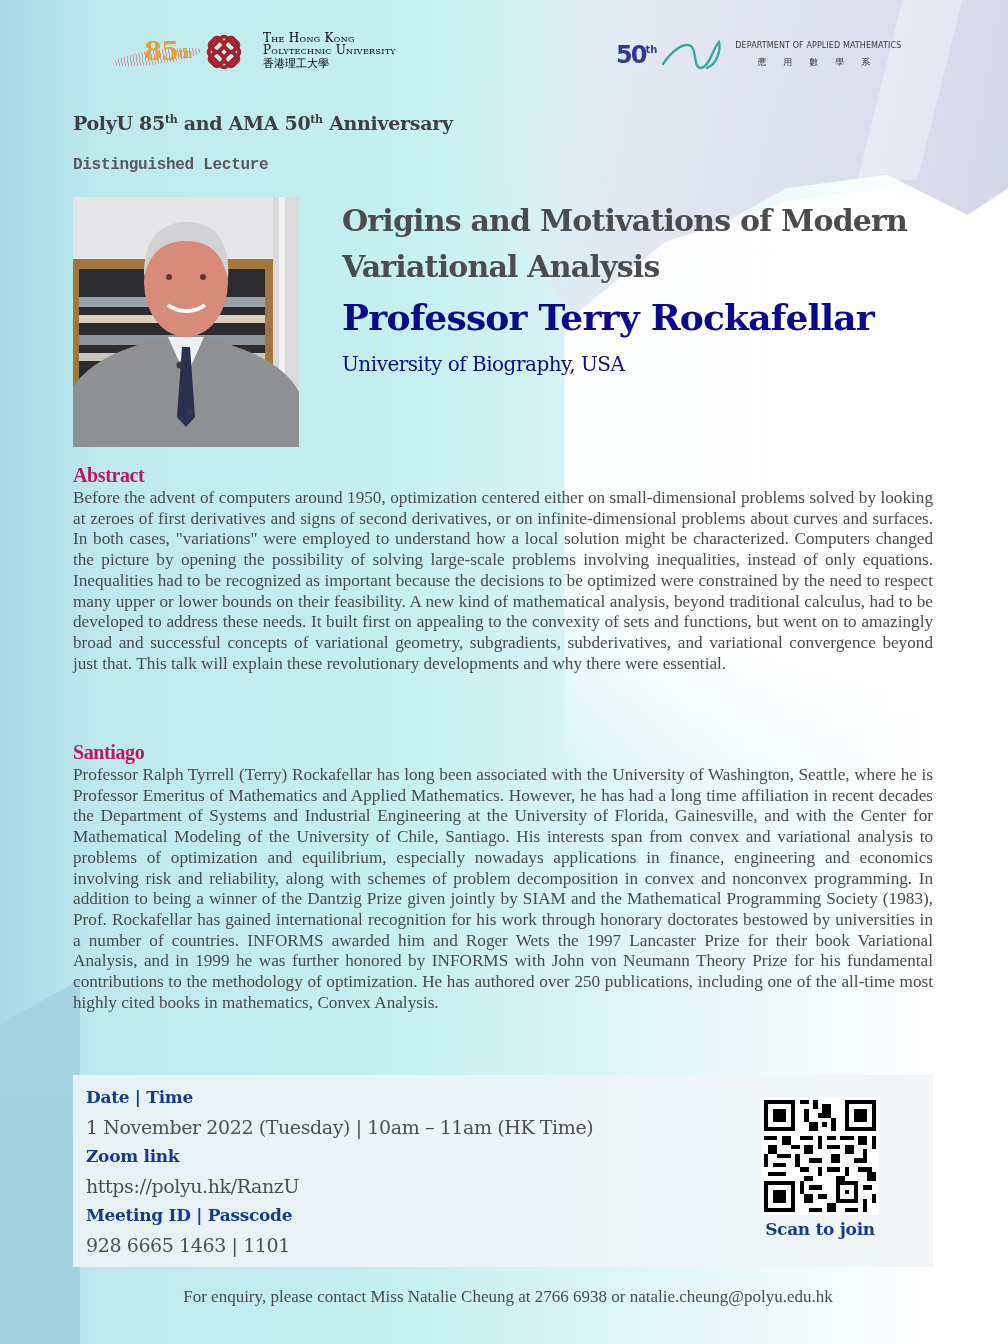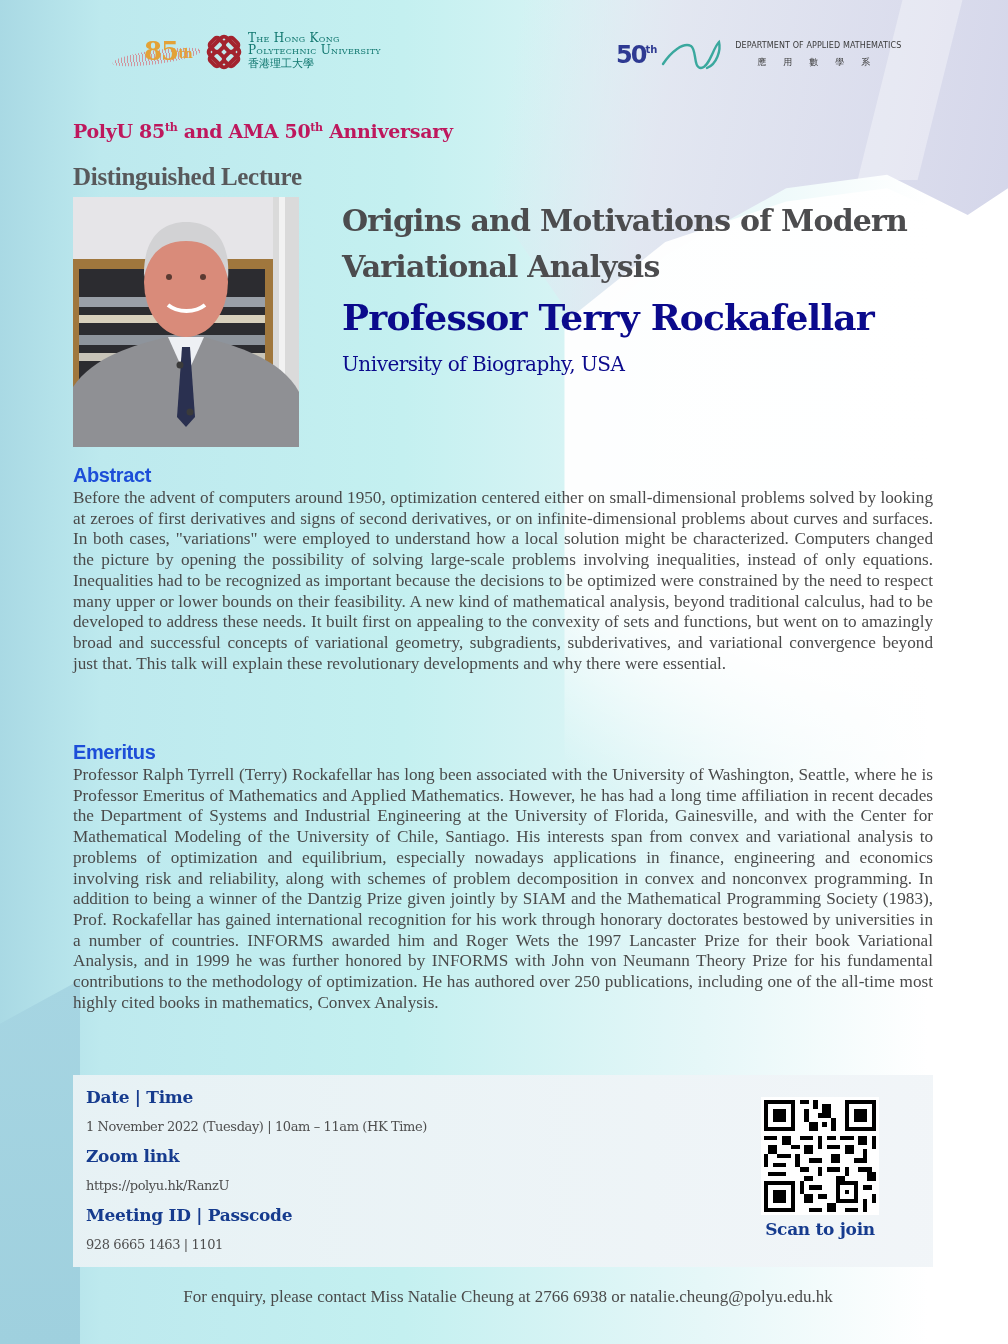--- a/index.html
+++ b/index.html
@@ -47,45 +47,45 @@
     transform: rotate(-8deg);
   }
   .logo-85 .num {
     position: absolute; left: 32px; top: 4px;
     font-family: "DejaVu Serif", serif; font-size: 26px; color: #e3a237; font-weight: bold; letter-spacing: -1px;
   }
   .logo-85 .num sup { font-size: 13px; vertical-align: 2px; }
   .logo-knot {
     width: 40px; height: 40px; margin-left: 4px;
   }
-  .polyu-text { margin-left: 4px; line-height: 1; color: #0f766e; }
+  .polyu-text { margin-left: 19px; line-height: 1; color: #000000; }
   .polyu-text .en { font-family: "DejaVu Serif", serif; font-size: 12px; letter-spacing: 0.3px; font-variant: small-caps; }
   .polyu-text .zh { font-size: 11px; margin-top: 2px; }
 
   .logo-ama {
     position: absolute; left: 616px; top: 32px; width: 300px; height: 46px;
     display: flex; align-items: center;
   }
   .ama-50 {
     font-family: "DejaVu Sans", sans-serif; font-weight: bold; font-size: 24px; color: #2e3a92; letter-spacing: -2px;
   }
   .ama-50 sup { font-size: 10px; letter-spacing: 0; vertical-align: 10px; }
   .ama-wave { width: 64px; height: 34px; margin-left: 4px; }
   .ama-text { margin-left: 10px; color: #3a3a3a; }
   .ama-text .en { font-family: "DejaVu Sans", sans-serif; font-size: 8px; letter-spacing: 0.1px; }
   .ama-text .zh { font-size: 9px; letter-spacing: 17px; margin-top: 6px; padding-left: 22px; }
 
   .anniv {
     position: absolute; left: 73px; top: 112px;
-    font-family: "DejaVu Serif", serif; font-weight: bold; font-size: 19px; color: #be185d; letter-spacing: -0.3px; margin-top: 8px;
+    font-family: "DejaVu Serif", serif; font-weight: bold; font-size: 19px; color: #404040; letter-spacing: -0.3px;
   }
   .anniv sup { font-size: 11px; vertical-align: 7px; }
   .series {
-    position: absolute; left: 73px; top: 163px;
-    font-family: Liberation Serif, serif; font-weight: bold; font-size: 25px; color: #58595b; letter-spacing: -0.3px;
+    position: absolute; left: 73px; top: 156px;
+    font-family: Liberation Mono, monospace; font-weight: bold; font-size: 16px; color: #58595b; letter-spacing: -0.3px;
   }
 
   .photo {
     position: absolute; left: 73px; top: 197px; width: 226px; height: 250px;
     background: #e8e8ea; overflow: hidden;
   }
   .photo svg { width: 100%; height: 100%; display: block; }
 
   .talk-title {
     position: absolute; left: 342px; top: 198px; width: 620px;
@@ -95,38 +95,38 @@
     position: absolute; left: 342px; top: 296px;
     font-family: "DejaVu Serif", serif; font-weight: bold; font-size: 36px; color: #0b0a8c; letter-spacing: -0.8px;
   }
   .affiliation {
     position: absolute; left: 342px; top: 352px;
     font-family: "DejaVu Serif", serif; font-size: 20px; color: #0b0a8c; letter-spacing: -0.5px;
   }
 
   .section { position: absolute; left: 73px; width: 860px; }
   .section-heading {
-    font-family: Liberation Sans, sans-serif; font-weight: bold; font-size: 20px; color: #1d4ed8; line-height: 26px; letter-spacing: -0.4px;
+    font-family: Liberation Serif, serif; font-weight: bold; font-size: 20px; color: #be185d; line-height: 26px; letter-spacing: -0.4px;
   }
   .section-body {
     font-family: "Liberation Serif", serif; font-size: 17.2px; line-height: 20.7px; color: #4a4a4a; text-align: justify;
   }
   .abstract { top: 462px; }
   .biography { top: 739px; }
 
   .info-box {
     position: absolute; left: 73px; top: 1075px; width: 860px; height: 192px;
     background: linear-gradient(90deg, rgba(233,242,245,0.95), rgba(241,245,248,0.98));
   }
   .info-col { position: absolute; left: 13px; top: 8px; }
   .info-label {
     font-family: "DejaVu Serif", serif; font-weight: bold; font-size: 17px; color: #163b8e; height: 30px; line-height: 28px; letter-spacing: -0.3px;
   }
   .info-value {
-    font-family: "DejaVu Serif", serif; font-size: 13px; color: #4e4e4e; height: 29px; line-height: 28px; letter-spacing: -0.4px;
+    font-family: "DejaVu Serif", serif; font-size: 19px; color: #4e4e4e; height: 29px; line-height: 28px; letter-spacing: -0.4px;
   }
   .qr-wrap {
     position: absolute; left: 687px; top: 22px; width: 120px; text-align: center;
   }
   .qr { width: 118px; height: 118px; background: #fff; padding: 3px; display: block; margin: 0 auto; }
   .qr svg { width: 112px; height: 112px; display: block; }
   .qr-caption {
     margin-top: 4px;
     font-family: "DejaVu Serif", serif; font-weight: bold; font-size: 17px; color: #163b8e; letter-spacing: -0.3px; white-space: nowrap;
   }
@@ -206,21 +206,21 @@
 <div class="talk-title">Origins and Motivations of Modern Variational Analysis</div>
 <div class="speaker-name">Professor Terry Rockafellar</div>
 <div class="affiliation">University of Biography, USA</div>
 
 <div class="section abstract">
   <div class="section-heading">Abstract</div>
   <div class="section-body">Before the advent of computers around 1950, optimization centered either on small-dimensional problems solved by looking at zeroes of first derivatives and signs of second derivatives, or on infinite-dimensional problems about curves and surfaces.  In both cases, "variations" were employed to understand how a local solution might be characterized.  Computers changed the picture by opening the possibility of solving large-scale problems involving inequalities, instead of only equations. Inequalities had to be recognized as important because the decisions to be optimized were constrained by the need to respect many upper or lower bounds on their feasibility.  A new kind of mathematical analysis, beyond traditional calculus, had to be developed to address these needs.  It built first on appealing to the convexity of sets and functions, but went on to amazingly broad and successful concepts of variational geometry, subgradients, subderivatives, and variational convergence beyond just that.  This talk will explain these revolutionary developments and why there were essential.</div>
 </div>
 
 <div class="section biography">
-  <div class="section-heading">Emeritus</div>
+  <div class="section-heading">Santiago</div>
   <div class="section-body">Professor Ralph Tyrrell (Terry) Rockafellar has long been associated with the University of Washington, Seattle, where he is Professor Emeritus of Mathematics and Applied Mathematics.  However, he has had a long time affiliation in recent decades the Department of Systems and Industrial Engineering at the University of Florida, Gainesville, and with the Center for Mathematical Modeling of the University of Chile, Santiago.  His interests span from convex and variational analysis to problems of optimization and equilibrium, especially nowadays applications in finance, engineering and economics involving risk and reliability, along with schemes of problem decomposition in convex and nonconvex programming. In addition to being a winner of the Dantzig Prize given jointly by SIAM and the Mathematical Programming Society (1983), Prof. Rockafellar has gained international recognition for his work through honorary doctorates bestowed by universities in a number of countries.  INFORMS awarded him and Roger Wets the 1997 Lancaster Prize for their book Variational Analysis, and in 1999 he was further honored by INFORMS with John von Neumann Theory Prize for his fundamental contributions to the methodology of optimization.  He has authored over 250 publications, including one of the all-time most highly cited books in mathematics,  Convex Analysis.</div>
 </div>
 
 <div class="info-box">
   <div class="info-col">
     <div class="info-label">Date | Time</div>
     <div class="info-value">1 November 2022 (Tuesday) | 10am – 11am (HK Time)</div>
     <div class="info-label">Zoom link</div>
     <div class="info-value">https://polyu.hk/RanzU</div>
     <div class="info-label">Meeting ID | Passcode</div>

